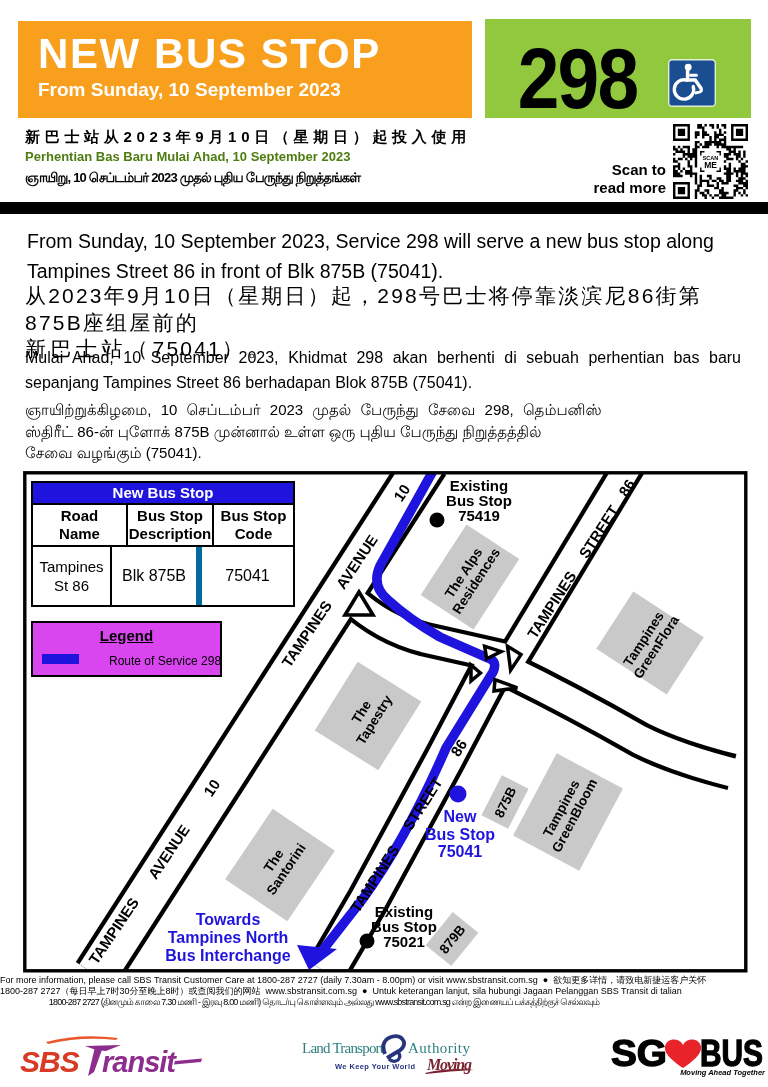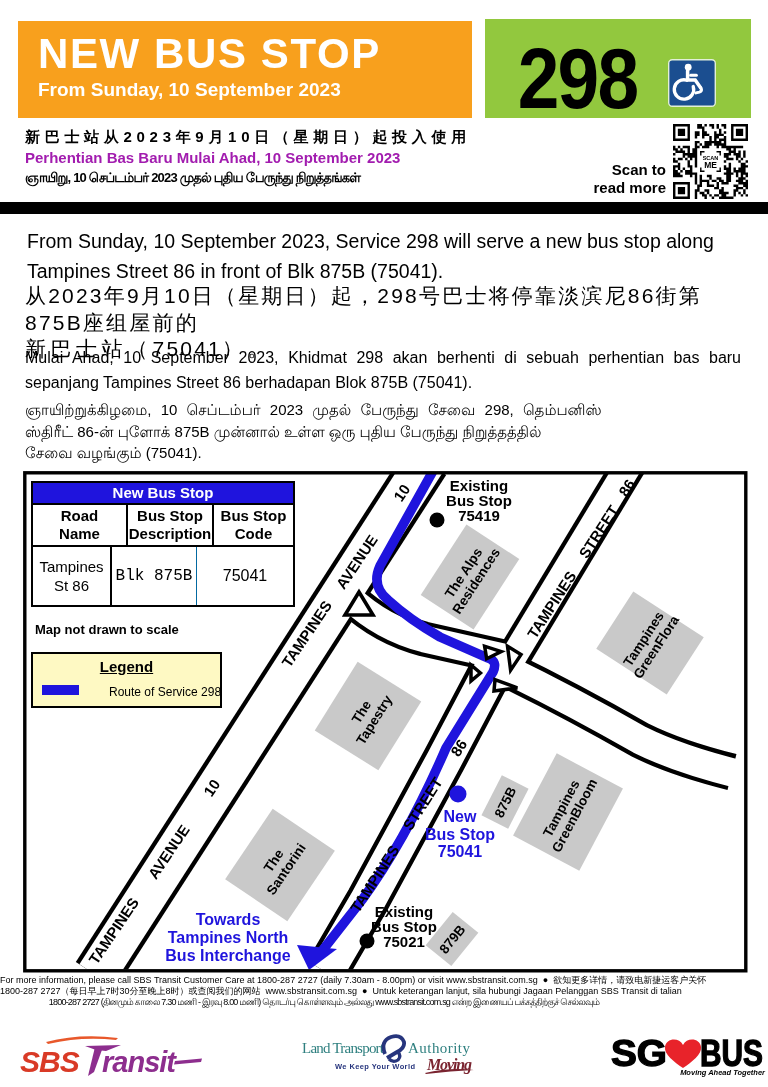--- a/index.html
+++ b/index.html
@@ -26,21 +26,21 @@
     <circle cx="20.2" cy="8.2" r="3.4" fill="#ffffff" stroke="none"></circle>
     <path d="M19.6,11.5 L19.6,21 L27.2,21 L32.6,28.7" stroke-width="3.5"></path>
     <path d="M32.8,28.9 Q34.8,31.9 31.4,33.1 L28,33.9" stroke-width="3"></path>
     <path d="M22.6,16.3 L28.4,16.3" stroke-width="3"></path>
     <path d="M25.2,27.5 A9.7,9.7 0 1 1 18.8,21.2" stroke-width="3.3"></path>
   </g>
 </svg>
 
 <div class="abs" style="left:25px;top:128px;font-size:15px;font-weight:bold;color:#000;letter-spacing:4.7px;">新巴士站从2023年9月10日（星期日）起投入使用</div>
 
-<div class="abs" style="left:25px;top:149px;font-size:15px;font-weight:bold;color:#a21caf;">Perhentian Bas Baru Mulai Ahad, 10 September 2023</div>
+<div class="abs" style="left:25px;top:149px;font-size:13px;font-weight:bold;color:#4d7c0f;">Perhentian Bas Baru Mulai Ahad, 10 September 2023</div>
 
 <div class="abs" style="left:25px;top:170px;font-size:13px;font-weight:bold;color:#000;letter-spacing:-0.8px;">ஞாயிறு, 10 செப்டம்பர் 2023 முதல் புதிய பேருந்து நிறுத்தங்கள்</div>
 
 <div class="abs" style="left:520px;top:161px;width:146px;text-align:right;font-size:15px;font-weight:bold;color:#000;line-height:18px;">Scan to<br>read more</div>
 
 <svg class="abs" style="left:673px;top:124px;" width="75" height="75" viewBox="0 0 75 75">
     <rect x="0" y="0" width="75" height="75" fill="#fff"></rect>
 <path d="M0.00,0.00h16.94v2.42h-16.94zM0.00,14.52h16.94v2.42h-16.94zM0.00,2.42h2.42v12.10h-2.42zM14.52,2.42h2.42v12.10h-2.42zM4.84,4.84h7.26v7.26h-7.26zM58.06,0.00h16.94v2.42h-16.94zM58.06,14.52h16.94v2.42h-16.94zM58.06,2.42h2.42v12.10h-2.42zM72.58,2.42h2.42v12.10h-2.42zM62.90,4.84h7.26v7.26h-7.26zM0.00,58.06h16.94v2.42h-16.94zM0.00,72.58h16.94v2.42h-16.94zM0.00,60.48h2.42v12.10h-2.42zM14.52,60.48h2.42v12.10h-2.42zM4.84,62.90h7.26v7.26h-7.26zM0.00,21.77h2.42v2.42h-2.42zM0.00,24.19h2.42v2.42h-2.42zM0.00,29.03h2.42v2.42h-2.42zM0.00,33.87h2.42v2.42h-2.42zM0.00,36.29h2.42v2.42h-2.42zM0.00,41.13h2.42v2.42h-2.42zM0.00,43.55h2.42v2.42h-2.42zM0.00,45.97h2.42v2.42h-2.42zM0.00,48.39h2.42v2.42h-2.42zM0.00,50.81h2.42v2.42h-2.42zM2.42,24.19h2.42v2.42h-2.42zM2.42,26.61h2.42v2.42h-2.42zM2.42,36.29h2.42v2.42h-2.42zM2.42,41.13h2.42v2.42h-2.42zM2.42,45.97h2.42v2.42h-2.42zM2.42,48.39h2.42v2.42h-2.42zM2.42,50.81h2.42v2.42h-2.42zM4.84,21.77h2.42v2.42h-2.42zM4.84,26.61h2.42v2.42h-2.42zM4.84,33.87h2.42v2.42h-2.42zM4.84,38.71h2.42v2.42h-2.42zM4.84,41.13h2.42v2.42h-2.42zM4.84,43.55h2.42v2.42h-2.42zM4.84,48.39h2.42v2.42h-2.42zM4.84,50.81h2.42v2.42h-2.42zM7.26,24.19h2.42v2.42h-2.42zM7.26,26.61h2.42v2.42h-2.42zM7.26,33.87h2.42v2.42h-2.42zM7.26,45.97h2.42v2.42h-2.42zM7.26,50.81h2.42v2.42h-2.42zM9.68,21.77h2.42v2.42h-2.42zM9.68,26.61h2.42v2.42h-2.42zM9.68,29.03h2.42v2.42h-2.42zM9.68,31.45h2.42v2.42h-2.42zM9.68,43.55h2.42v2.42h-2.42zM12.10,21.77h2.42v2.42h-2.42zM12.10,29.03h2.42v2.42h-2.42zM12.10,33.87h2.42v2.42h-2.42zM12.10,45.97h2.42v2.42h-2.42zM12.10,48.39h2.42v2.42h-2.42zM14.52,21.77h2.42v2.42h-2.42zM14.52,24.19h2.42v2.42h-2.42zM14.52,26.61h2.42v2.42h-2.42zM14.52,29.03h2.42v2.42h-2.42zM14.52,31.45h2.42v2.42h-2.42zM14.52,36.29h2.42v2.42h-2.42zM14.52,38.71h2.42v2.42h-2.42zM14.52,41.13h2.42v2.42h-2.42zM14.52,45.97h2.42v2.42h-2.42zM14.52,48.39h2.42v2.42h-2.42zM16.94,29.03h2.42v2.42h-2.42zM16.94,31.45h2.42v2.42h-2.42zM16.94,33.87h2.42v2.42h-2.42zM16.94,41.13h2.42v2.42h-2.42zM16.94,43.55h2.42v2.42h-2.42zM16.94,45.97h2.42v2.42h-2.42zM16.94,48.39h2.42v2.42h-2.42zM16.94,50.81h2.42v2.42h-2.42zM19.35,24.19h2.42v2.42h-2.42zM19.35,26.61h2.42v2.42h-2.42zM19.35,29.03h2.42v2.42h-2.42zM19.35,31.45h2.42v2.42h-2.42zM19.35,48.39h2.42v2.42h-2.42zM21.77,7.26h2.42v2.42h-2.42zM21.77,9.68h2.42v2.42h-2.42zM21.77,12.10h2.42v2.42h-2.42zM21.77,16.94h2.42v2.42h-2.42zM21.77,19.35h2.42v2.42h-2.42zM21.77,21.77h2.42v2.42h-2.42zM21.77,24.19h2.42v2.42h-2.42zM21.77,26.61h2.42v2.42h-2.42zM21.77,29.03h2.42v2.42h-2.42zM21.77,31.45h2.42v2.42h-2.42zM21.77,33.87h2.42v2.42h-2.42zM21.77,36.29h2.42v2.42h-2.42zM21.77,38.71h2.42v2.42h-2.42zM21.77,41.13h2.42v2.42h-2.42zM21.77,48.39h2.42v2.42h-2.42zM21.77,50.81h2.42v2.42h-2.42zM21.77,53.23h2.42v2.42h-2.42zM21.77,55.65h2.42v2.42h-2.42zM21.77,58.06h2.42v2.42h-2.42zM21.77,65.32h2.42v2.42h-2.42zM21.77,67.74h2.42v2.42h-2.42zM21.77,70.16h2.42v2.42h-2.42zM21.77,72.58h2.42v2.42h-2.42zM24.19,0.00h2.42v2.42h-2.42zM24.19,2.42h2.42v2.42h-2.42zM24.19,7.26h2.42v2.42h-2.42zM24.19,9.68h2.42v2.42h-2.42zM24.19,16.94h2.42v2.42h-2.42zM24.19,21.77h2.42v2.42h-2.42zM24.19,60.48h2.42v2.42h-2.42zM24.19,62.90h2.42v2.42h-2.42zM24.19,65.32h2.42v2.42h-2.42zM26.61,0.00h2.42v2.42h-2.42zM26.61,2.42h2.42v2.42h-2.42zM26.61,19.35h2.42v2.42h-2.42zM26.61,50.81h2.42v2.42h-2.42zM26.61,53.23h2.42v2.42h-2.42zM26.61,55.65h2.42v2.42h-2.42zM26.61,58.06h2.42v2.42h-2.42zM26.61,60.48h2.42v2.42h-2.42zM26.61,67.74h2.42v2.42h-2.42zM29.03,2.42h2.42v2.42h-2.42zM29.03,4.84h2.42v2.42h-2.42zM29.03,7.26h2.42v2.42h-2.42zM29.03,9.68h2.42v2.42h-2.42zM29.03,12.10h2.42v2.42h-2.42zM29.03,21.77h2.42v2.42h-2.42zM29.03,55.65h2.42v2.42h-2.42zM29.03,67.74h2.42v2.42h-2.42zM29.03,70.16h2.42v2.42h-2.42zM31.45,0.00h2.42v2.42h-2.42zM31.45,7.26h2.42v2.42h-2.42zM31.45,9.68h2.42v2.42h-2.42zM31.45,16.94h2.42v2.42h-2.42zM31.45,19.35h2.42v2.42h-2.42zM31.45,21.77h2.42v2.42h-2.42zM31.45,55.65h2.42v2.42h-2.42zM31.45,65.32h2.42v2.42h-2.42zM31.45,70.16h2.42v2.42h-2.42zM31.45,72.58h2.42v2.42h-2.42zM33.87,9.68h2.42v2.42h-2.42zM33.87,16.94h2.42v2.42h-2.42zM33.87,19.35h2.42v2.42h-2.42zM33.87,21.77h2.42v2.42h-2.42zM33.87,50.81h2.42v2.42h-2.42zM33.87,55.65h2.42v2.42h-2.42zM33.87,58.06h2.42v2.42h-2.42zM33.87,60.48h2.42v2.42h-2.42zM33.87,65.32h2.42v2.42h-2.42zM33.87,67.74h2.42v2.42h-2.42zM36.29,0.00h2.42v2.42h-2.42zM36.29,12.10h2.42v2.42h-2.42zM36.29,14.52h2.42v2.42h-2.42zM36.29,16.94h2.42v2.42h-2.42zM36.29,19.35h2.42v2.42h-2.42zM36.29,50.81h2.42v2.42h-2.42zM36.29,53.23h2.42v2.42h-2.42zM36.29,60.48h2.42v2.42h-2.42zM36.29,70.16h2.42v2.42h-2.42zM38.71,0.00h2.42v2.42h-2.42zM38.71,2.42h2.42v2.42h-2.42zM38.71,16.94h2.42v2.42h-2.42zM38.71,55.65h2.42v2.42h-2.42zM38.71,60.48h2.42v2.42h-2.42zM38.71,72.58h2.42v2.42h-2.42zM41.13,7.26h2.42v2.42h-2.42zM41.13,9.68h2.42v2.42h-2.42zM41.13,12.10h2.42v2.42h-2.42zM41.13,14.52h2.42v2.42h-2.42zM41.13,16.94h2.42v2.42h-2.42zM41.13,19.35h2.42v2.42h-2.42zM41.13,55.65h2.42v2.42h-2.42zM41.13,62.90h2.42v2.42h-2.42zM41.13,70.16h2.42v2.42h-2.42zM43.55,0.00h2.42v2.42h-2.42zM43.55,2.42h2.42v2.42h-2.42zM43.55,9.68h2.42v2.42h-2.42zM43.55,12.10h2.42v2.42h-2.42zM43.55,16.94h2.42v2.42h-2.42zM43.55,19.35h2.42v2.42h-2.42zM43.55,21.77h2.42v2.42h-2.42zM43.55,53.23h2.42v2.42h-2.42zM43.55,58.06h2.42v2.42h-2.42zM43.55,60.48h2.42v2.42h-2.42zM43.55,62.90h2.42v2.42h-2.42zM43.55,70.16h2.42v2.42h-2.42zM45.97,4.84h2.42v2.42h-2.42zM45.97,7.26h2.42v2.42h-2.42zM45.97,9.68h2.42v2.42h-2.42zM45.97,14.52h2.42v2.42h-2.42zM45.97,16.94h2.42v2.42h-2.42zM45.97,19.35h2.42v2.42h-2.42zM45.97,53.23h2.42v2.42h-2.42zM45.97,55.65h2.42v2.42h-2.42zM45.97,65.32h2.42v2.42h-2.42zM45.97,67.74h2.42v2.42h-2.42zM45.97,72.58h2.42v2.42h-2.42zM48.39,0.00h2.42v2.42h-2.42zM48.39,9.68h2.42v2.42h-2.42zM48.39,14.52h2.42v2.42h-2.42zM48.39,19.35h2.42v2.42h-2.42zM48.39,21.77h2.42v2.42h-2.42zM48.39,55.65h2.42v2.42h-2.42zM48.39,58.06h2.42v2.42h-2.42zM48.39,62.90h2.42v2.42h-2.42zM48.39,65.32h2.42v2.42h-2.42zM48.39,67.74h2.42v2.42h-2.42zM48.39,70.16h2.42v2.42h-2.42zM48.39,72.58h2.42v2.42h-2.42zM50.81,0.00h2.42v2.42h-2.42zM50.81,2.42h2.42v2.42h-2.42zM50.81,7.26h2.42v2.42h-2.42zM50.81,12.10h2.42v2.42h-2.42zM50.81,14.52h2.42v2.42h-2.42zM50.81,16.94h2.42v2.42h-2.42zM50.81,19.35h2.42v2.42h-2.42zM50.81,21.77h2.42v2.42h-2.42zM50.81,29.03h2.42v2.42h-2.42zM50.81,31.45h2.42v2.42h-2.42zM50.81,36.29h2.42v2.42h-2.42zM50.81,41.13h2.42v2.42h-2.42zM50.81,43.55h2.42v2.42h-2.42zM50.81,48.39h2.42v2.42h-2.42zM50.81,58.06h2.42v2.42h-2.42zM50.81,67.74h2.42v2.42h-2.42zM50.81,70.16h2.42v2.42h-2.42zM50.81,72.58h2.42v2.42h-2.42zM53.23,21.77h2.42v2.42h-2.42zM53.23,24.19h2.42v2.42h-2.42zM53.23,29.03h2.42v2.42h-2.42zM53.23,31.45h2.42v2.42h-2.42zM53.23,33.87h2.42v2.42h-2.42zM53.23,43.55h2.42v2.42h-2.42zM53.23,45.97h2.42v2.42h-2.42zM53.23,48.39h2.42v2.42h-2.42zM53.23,50.81h2.42v2.42h-2.42zM53.23,53.23h2.42v2.42h-2.42zM53.23,55.65h2.42v2.42h-2.42zM53.23,58.06h2.42v2.42h-2.42zM53.23,67.74h2.42v2.42h-2.42zM53.23,72.58h2.42v2.42h-2.42zM55.65,21.77h2.42v2.42h-2.42zM55.65,24.19h2.42v2.42h-2.42zM55.65,26.61h2.42v2.42h-2.42zM55.65,29.03h2.42v2.42h-2.42zM55.65,33.87h2.42v2.42h-2.42zM55.65,38.71h2.42v2.42h-2.42zM55.65,41.13h2.42v2.42h-2.42zM55.65,43.55h2.42v2.42h-2.42zM55.65,45.97h2.42v2.42h-2.42zM55.65,48.39h2.42v2.42h-2.42zM55.65,50.81h2.42v2.42h-2.42zM55.65,53.23h2.42v2.42h-2.42zM55.65,55.65h2.42v2.42h-2.42zM55.65,72.58h2.42v2.42h-2.42zM58.06,21.77h2.42v2.42h-2.42zM58.06,26.61h2.42v2.42h-2.42zM58.06,33.87h2.42v2.42h-2.42zM58.06,48.39h2.42v2.42h-2.42zM58.06,72.58h2.42v2.42h-2.42zM60.48,21.77h2.42v2.42h-2.42zM60.48,24.19h2.42v2.42h-2.42zM60.48,26.61h2.42v2.42h-2.42zM60.48,29.03h2.42v2.42h-2.42zM60.48,43.55h2.42v2.42h-2.42zM60.48,45.97h2.42v2.42h-2.42zM60.48,60.48h2.42v2.42h-2.42zM60.48,65.32h2.42v2.42h-2.42zM60.48,67.74h2.42v2.42h-2.42zM60.48,70.16h2.42v2.42h-2.42zM62.90,21.77h2.42v2.42h-2.42zM62.90,29.03h2.42v2.42h-2.42zM62.90,31.45h2.42v2.42h-2.42zM62.90,33.87h2.42v2.42h-2.42zM62.90,45.97h2.42v2.42h-2.42zM62.90,48.39h2.42v2.42h-2.42zM62.90,50.81h2.42v2.42h-2.42zM62.90,55.65h2.42v2.42h-2.42zM62.90,60.48h2.42v2.42h-2.42zM62.90,62.90h2.42v2.42h-2.42zM62.90,65.32h2.42v2.42h-2.42zM65.32,21.77h2.42v2.42h-2.42zM65.32,26.61h2.42v2.42h-2.42zM65.32,29.03h2.42v2.42h-2.42zM65.32,31.45h2.42v2.42h-2.42zM65.32,36.29h2.42v2.42h-2.42zM65.32,43.55h2.42v2.42h-2.42zM65.32,45.97h2.42v2.42h-2.42zM65.32,53.23h2.42v2.42h-2.42zM65.32,55.65h2.42v2.42h-2.42zM65.32,58.06h2.42v2.42h-2.42zM65.32,62.90h2.42v2.42h-2.42zM65.32,67.74h2.42v2.42h-2.42zM67.74,21.77h2.42v2.42h-2.42zM67.74,33.87h2.42v2.42h-2.42zM67.74,38.71h2.42v2.42h-2.42zM67.74,41.13h2.42v2.42h-2.42zM67.74,43.55h2.42v2.42h-2.42zM67.74,45.97h2.42v2.42h-2.42zM67.74,48.39h2.42v2.42h-2.42zM67.74,50.81h2.42v2.42h-2.42zM67.74,53.23h2.42v2.42h-2.42zM67.74,55.65h2.42v2.42h-2.42zM67.74,58.06h2.42v2.42h-2.42zM67.74,62.90h2.42v2.42h-2.42zM67.74,70.16h2.42v2.42h-2.42zM70.16,26.61h2.42v2.42h-2.42zM70.16,29.03h2.42v2.42h-2.42zM70.16,31.45h2.42v2.42h-2.42zM70.16,38.71h2.42v2.42h-2.42zM70.16,41.13h2.42v2.42h-2.42zM70.16,43.55h2.42v2.42h-2.42zM70.16,45.97h2.42v2.42h-2.42zM70.16,48.39h2.42v2.42h-2.42zM70.16,53.23h2.42v2.42h-2.42zM70.16,58.06h2.42v2.42h-2.42zM70.16,60.48h2.42v2.42h-2.42zM70.16,65.32h2.42v2.42h-2.42zM70.16,67.74h2.42v2.42h-2.42zM72.58,36.29h2.42v2.42h-2.42zM72.58,41.13h2.42v2.42h-2.42zM72.58,48.39h2.42v2.42h-2.42zM72.58,50.81h2.42v2.42h-2.42zM72.58,55.65h2.42v2.42h-2.42zM72.58,58.06h2.42v2.42h-2.42zM72.58,60.48h2.42v2.42h-2.42zM72.58,62.90h2.42v2.42h-2.42zM72.58,70.16h2.42v2.42h-2.42z" fill="#000"></path>
 <g fill="none" stroke="#000" stroke-width="1.4">
 <path d="M27,27.8 h4.5 M43.5,27.8 h4.5 M27.8,27 v4.5 M47.2,27 v4.5 M27.8,43.5 v4.5 M27,47.2 h4.5 M47.2,43.5 v4.5 M43.5,47.2 h4.5"></path>
@@ -224,28 +224,28 @@
   <div style="background:#1F14DD;color:#fff;font-weight:bold;font-size:15px;text-align:center;border:2px solid #000;height:20px;line-height:20px;">New Bus Stop</div>
 
   <div style="display:flex;border-left:2px solid #000;border-right:2px solid #000;">
     <div style="width:77px;border-right:2px solid #000;text-align:center;font-weight:bold;font-size:15px;line-height:18px;padding:2px 8px;">Road<br>Name</div>
     <div style="width:84px;border-right:2px solid #000;text-align:center;font-weight:bold;font-size:15px;line-height:18px;padding:2px 0;">Bus Stop<br>Description</div>
     <div style="flex:1;text-align:center;font-weight:bold;font-size:15px;line-height:18px;padding:2px 0;">Bus Stop<br>Code</div>
   </div>
 
   <div style="display:flex;border:2px solid #000;height:58px;align-items:center;">
     <div style="width:77px;border-right:2px solid #000;text-align:center;font-size:15px;line-height:19px;align-self:stretch;display:flex;align-items:center;justify-content:center;">Tampines<br>St 86</div>
-    <div style="width:84px;border-right:1px solid #0369a1;text-align:left;font-size:16px;align-self:stretch;display:flex;align-items:center;justify-content:center;font-family:Liberation Mono, monospace;">Blk 875B</div>
+    <div style="width:84px;border-right:6px solid #0369a1;text-align:left;font-size:16px;align-self:stretch;display:flex;align-items:center;justify-content:center;">Blk 875B</div>
     <div style="flex:1;text-align:center;font-size:16px;">75041</div>
   </div>
 </div>
 
 <div class="abs" style="left:35px;top:622px;font-size:13px;font-weight:bold;color:#000;">Map not drawn to scale</div>
 
-<div class="abs" style="left:31px;top:652px;width:187px;height:52px;border:2px solid #000;background:#fef9c3;">
+<div class="abs" style="left:31px;top:621px;width:187px;height:52px;border:2px solid #000;background:#d946ef;">
 
   <div style="text-align:center;font-size:15px;font-weight:bold;text-decoration:underline;margin-top:4px;">Legend</div>
 
   <div style="position:absolute;left:9px;top:31px;width:37px;height:10px;background:#1F14DD;"></div>
 
   <div style="position:absolute;left:55px;top:31px;font-size:12px;font-weight:normal;white-space:nowrap;padding-left:21px;">Route of Service 298</div>
 </div>
 
 <div class="abs" style="left:0;top:975px;width:648px;text-align:center;font-size:9px;line-height:10.8px;color:#000;">
 <div style="white-space:nowrap;">For more information, please call SBS Transit Customer Care at 1800-287 2727 (daily 7.30am - 8.00pm) or visit www.sbstransit.com.sg&nbsp; ●&nbsp; 欲知更多详情，请致电新捷运客户关怀</div>

